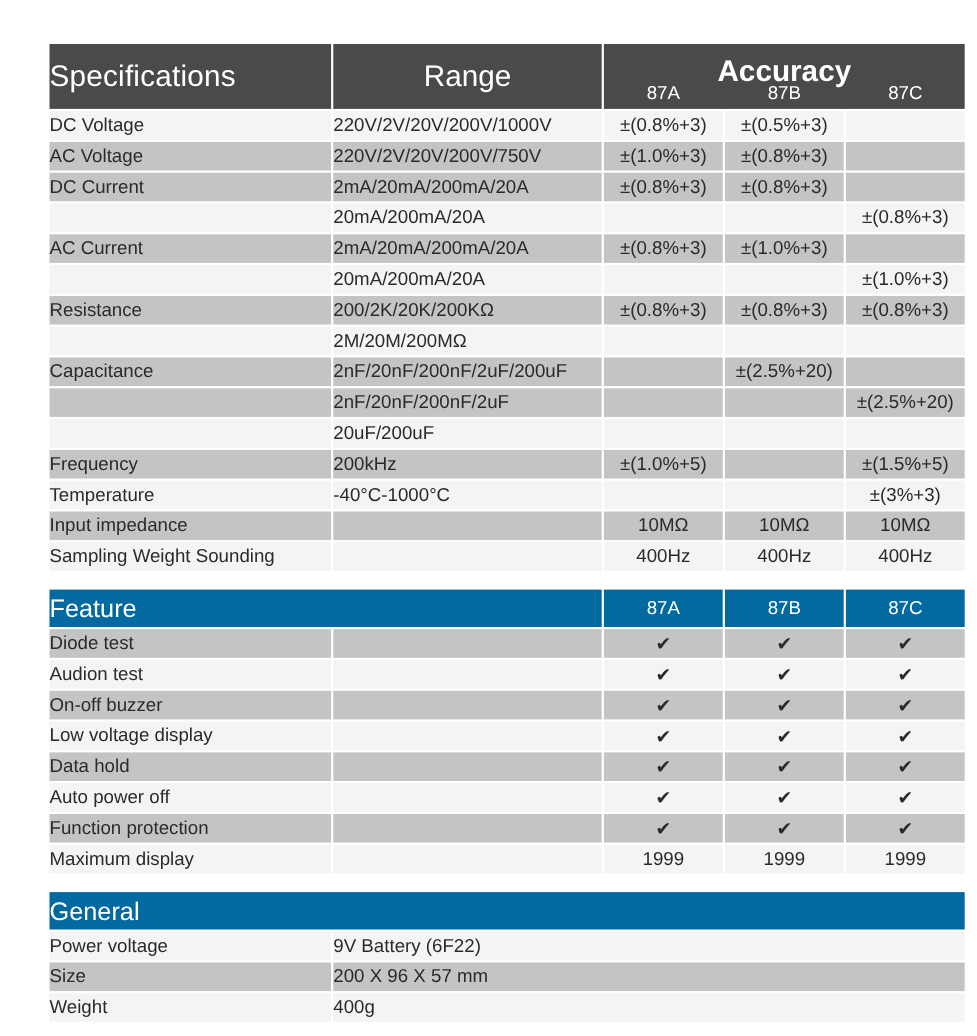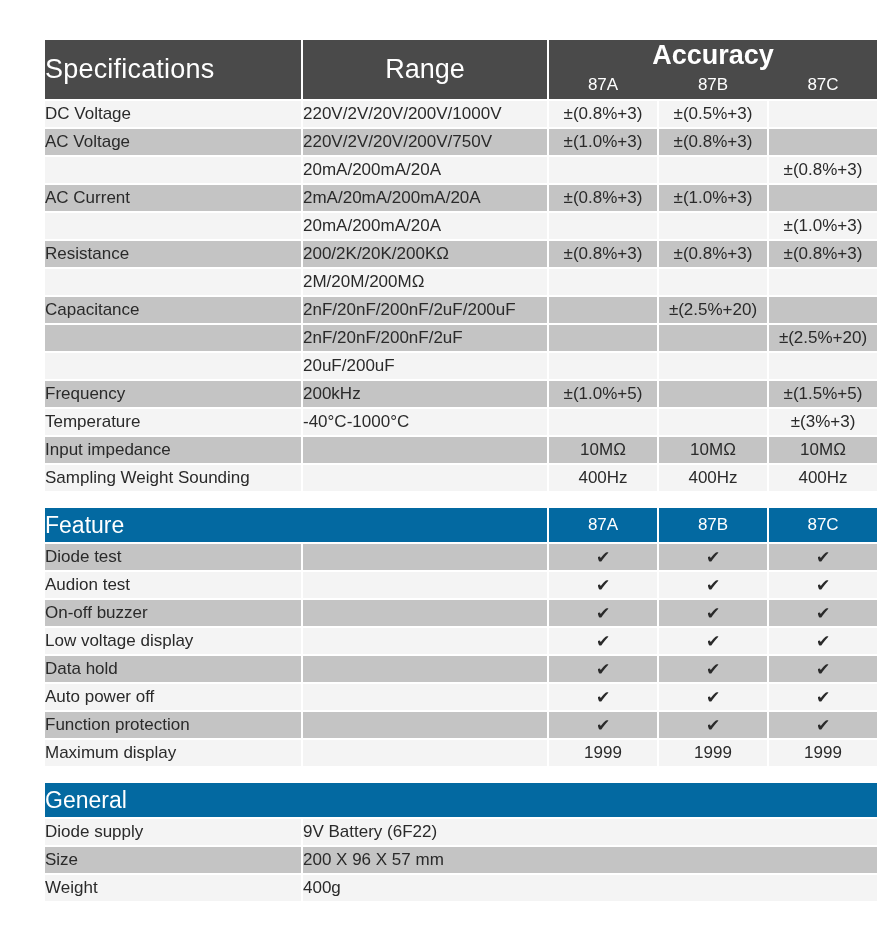--- a/index.html
+++ b/index.html
@@ -58,21 +58,21 @@
     font-weight: bold;
     text-align: center;
   }
   .acc-wrap {
     position: relative;
     height: 59px;
   }
   .acc-title {
     position: absolute;
     left: 0; right: 0;
-    top: 0;
+    top: 10px;
     text-align: center;
     font-size: 27px;
     font-weight: bold;
     white-space: nowrap;
   }
   .acc-sub {
     position: absolute;
     bottom: 4px;
     font-size: 17px;
     text-align: center;
@@ -152,20 +152,27 @@
           <td class="light cell-spec">DC Voltage</td>
           <td class="light cell-range">220V/2V/20V/200V/1000V</td>
           <td class="light cell-acc">±(0.8%+3)</td>
           <td class="light cell-acc">±(0.5%+3)</td>
           <td class="light cell-acc"></td>
         </tr>
         <tr class="row">
           <td class="shade cell-spec">AC Voltage</td>
           <td class="shade cell-range">220V/2V/20V/200V/750V</td>
           <td class="shade cell-acc">±(1.0%+3)</td>
+          <td class="shade cell-acc">±(0.8%+3)</td>
+          <td class="shade cell-acc"></td>
+        </tr>
+        <tr class="row">
+          <td class="shade cell-spec">DC Current</td>
+          <td class="shade cell-range">2mA/20mA/200mA/20A</td>
+          <td class="shade cell-acc">±(0.8%+3)</td>
           <td class="shade cell-acc">±(0.8%+3)</td>
           <td class="shade cell-acc"></td>
         </tr>
         <tr class="row">
           <td class="light cell-spec"></td>
           <td class="light cell-range">20mA/200mA/20A</td>
           <td class="light cell-acc"></td>
           <td class="light cell-acc"></td>
           <td class="light cell-acc">±(0.8%+3)</td>
         </tr>
@@ -335,21 +342,21 @@
         <col class="c-b">
         <col class="c-c">
     </colgroup>
     <tbody>
       <tr>
         <td class="sec-band sec-title" colspan="5">General</td>
       </tr>
       </tbody>
       <tbody id="general-body">
         <tr class="row">
-          <td class="light cell-spec">Diode supply</td>
+          <td class="light cell-spec">Power voltage</td>
           <td class="light cell-range" colspan="4">9V Battery (6F22)</td>
         </tr>
         <tr class="row">
           <td class="shade cell-spec">Size</td>
           <td class="shade cell-range" colspan="4">200 X 96 X 57 mm</td>
         </tr>
         <tr class="row">
           <td class="light cell-spec">Weight</td>
           <td class="light cell-range" colspan="4">400g</td>
         </tr>

